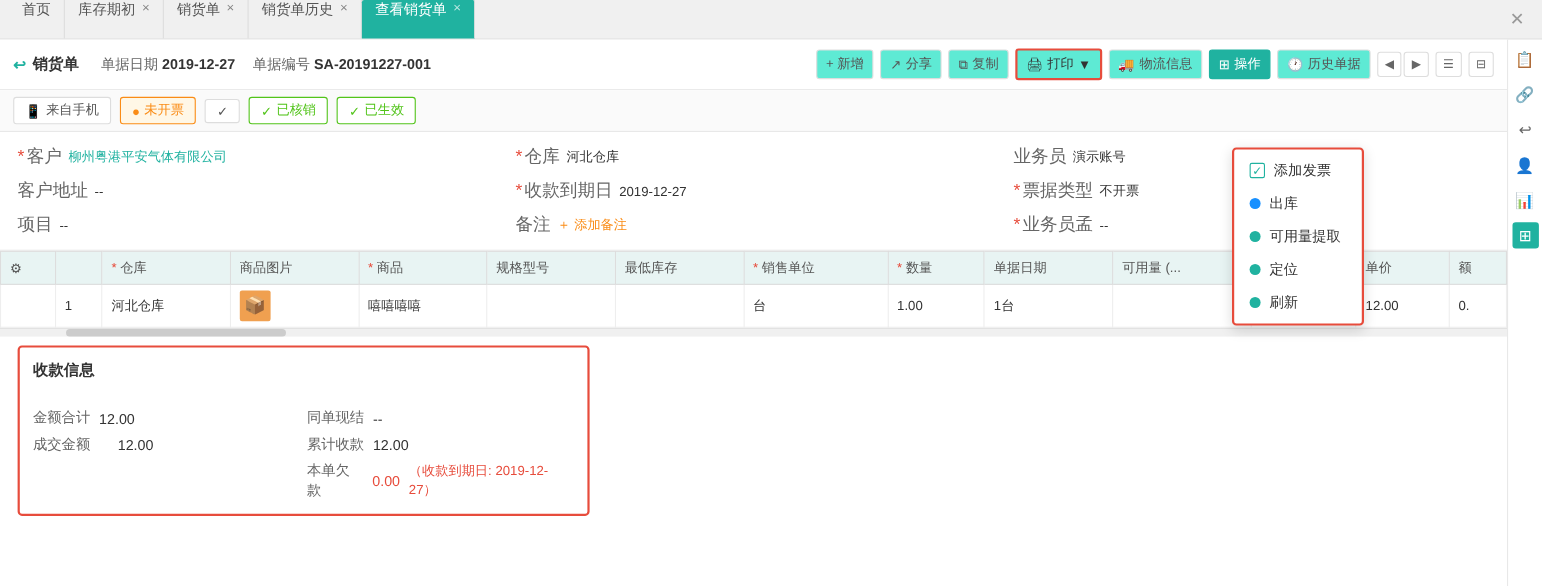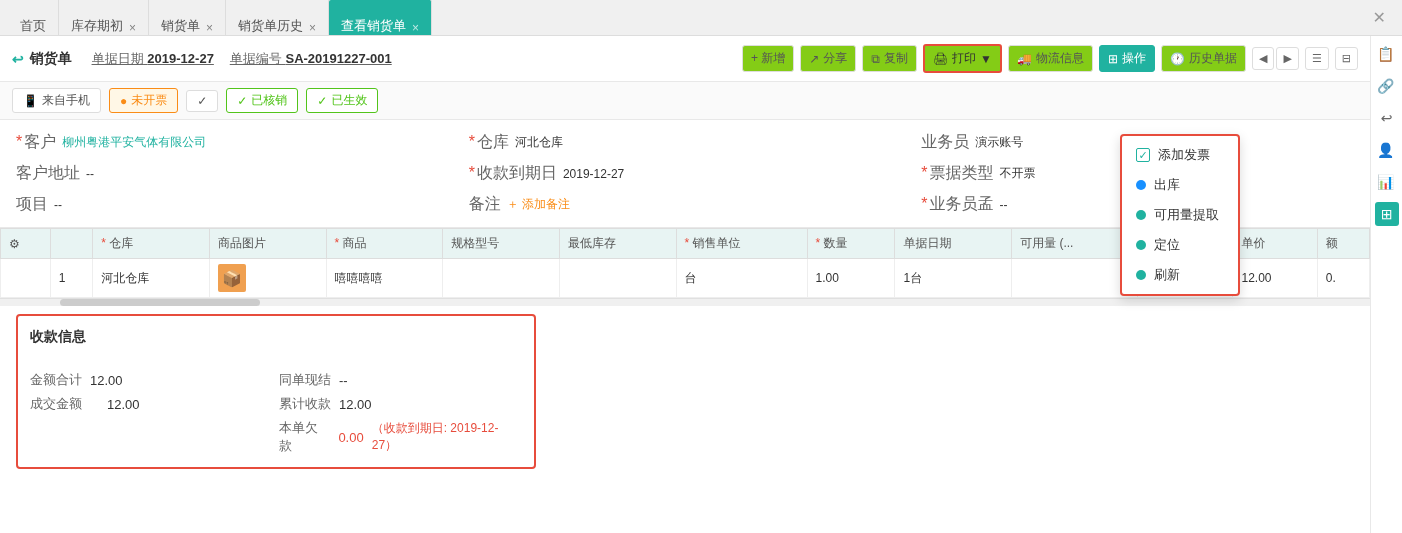--- a/index.html
+++ b/index.html
@@ -1,36 +1,36 @@
 <!DOCTYPE html>
 <html><head>
   <meta charset="utf-8">
   <style>
     * { box-sizing: border-box; margin: 0; padding: 0; }
     body { font-family: 'Microsoft YaHei', Arial, sans-serif; font-size: 13px; background: #f5f5f5; color: #333; overflow: hidden; }
-    .tab-item { display: flex; align-items: flex-end; padding: 0 12px; height: 100%; cursor: pointer; border-right: 1px solid #ddd; font-size: 13px; color: #555; }
+    .tab-item { display: flex; align-items: flex-start; padding: 0 12px; height: 100%; cursor: pointer; border-right: 1px solid #ddd; font-size: 13px; color: #555; }
     .tab-item.active { background: #20b2a0; color: #fff; border-radius: 2px 2px 0 0; }
     .tab-close { margin-left: 6px; font-size: 12px; opacity: 0.7; }
     .main-close { margin-left: auto; font-size: 16px; color: #999; cursor: pointer; padding: 0 8px; }
 
     
     .main-container { display: flex; height: calc(533px - 36px); }
     .content-area { flex: 1; background: #fff; overflow: hidden; position: relative; }
 
     
     .doc-header { display: flex; align-items: center; padding: 8px 12px; border-bottom: 1px solid #e8e8e8; background: #fff; }
     .doc-title { display: flex; align-items: center; font-size: 14px; font-weight: bold; color: #333; }
     .doc-title-icon { color: #20b2a0; margin-right: 6px; font-size: 14px; }
     .doc-meta { display: flex; align-items: center; margin-left: 20px; font-size: 13px; color: #555; gap: 16px; }
-    .doc-meta span { color: #666; text-decoration: underline; }
+    .doc-meta span { color: #666; }
     .doc-meta strong { color: #333; }
 
     
     .toolbar { display: flex; align-items: center; margin-left: auto; gap: 6px; }
-    .toolbar-btn { display: flex; align-items: center; gap: 4px; padding: 4px 8px; border: 1px solid #ddd; border-radius: 3px; background: #84cc16; cursor: pointer; font-size: 12px; color: #555; }
+    .toolbar-btn { display: flex; align-items: center; gap: 4px; padding: 4px 8px; border: 1px solid #ddd; border-radius: 3px; background: #5eead4; cursor: pointer; font-size: 12px; color: #555; }
     .toolbar-btn.print-btn { border: 2px solid #e74c3c; color: #333; }
     .toolbar-btn.active-op { background: #20b2a0; color: #fff; border-color: #20b2a0; }
     .nav-arrows { display: flex; gap: 2px; }
     .nav-arrow { padding: 4px 6px; border: 1px solid #ddd; border-radius: 3px; background: #fff; cursor: pointer; font-size: 11px; color: #666; }
 
     
     .sub-toolbar { display: flex; align-items: center; padding: 6px 12px; border-bottom: 1px solid #e8e8e8; background: #fafafa; gap: 8px; }
     .sub-btn { display: flex; align-items: center; gap: 4px; padding: 3px 10px; border: 1px solid #ddd; border-radius: 3px; background: #fff; cursor: pointer; font-size: 12px; color: #555; }
     .status-badge { display: flex; align-items: center; gap: 4px; padding: 3px 10px; border: 1px solid #ddd; border-radius: 3px; font-size: 12px; }
     .status-badge.open { color: #fa8c16; border-color: #fa8c16; background: #fff7e6; }

